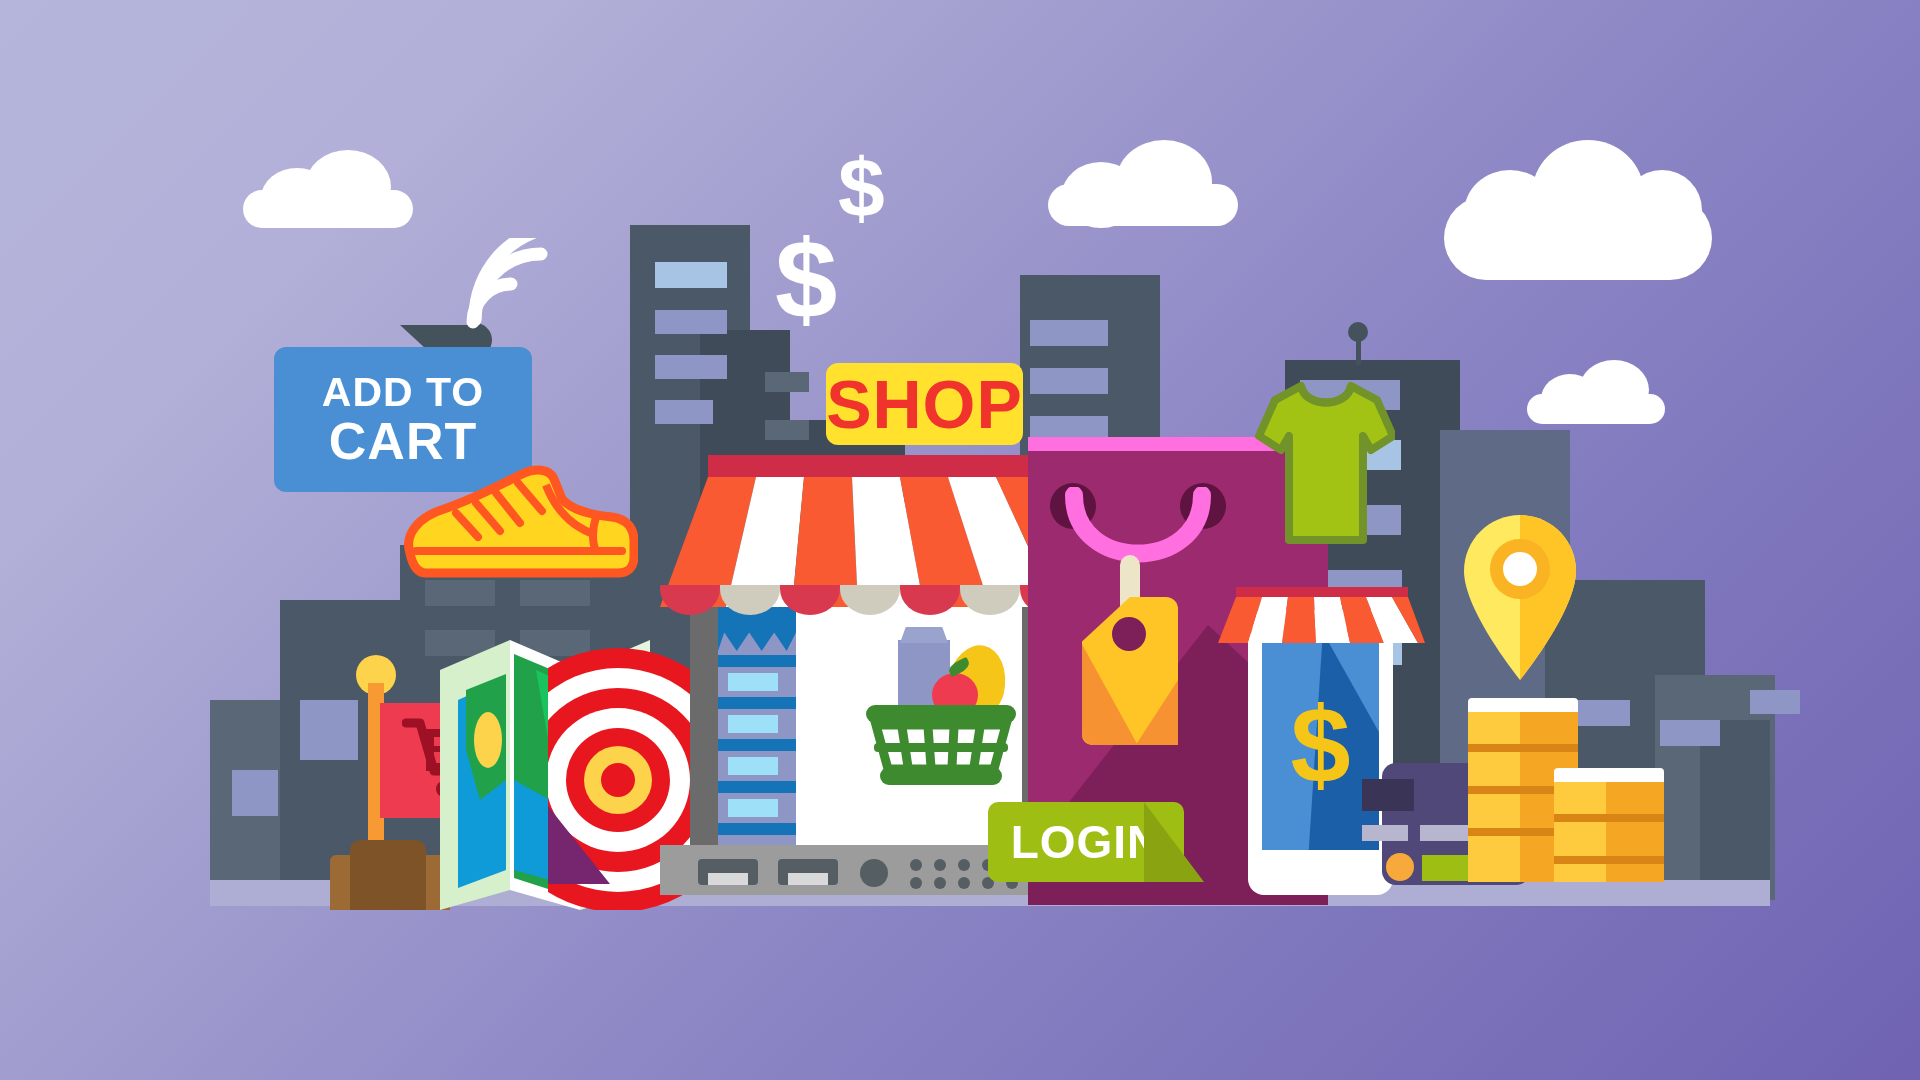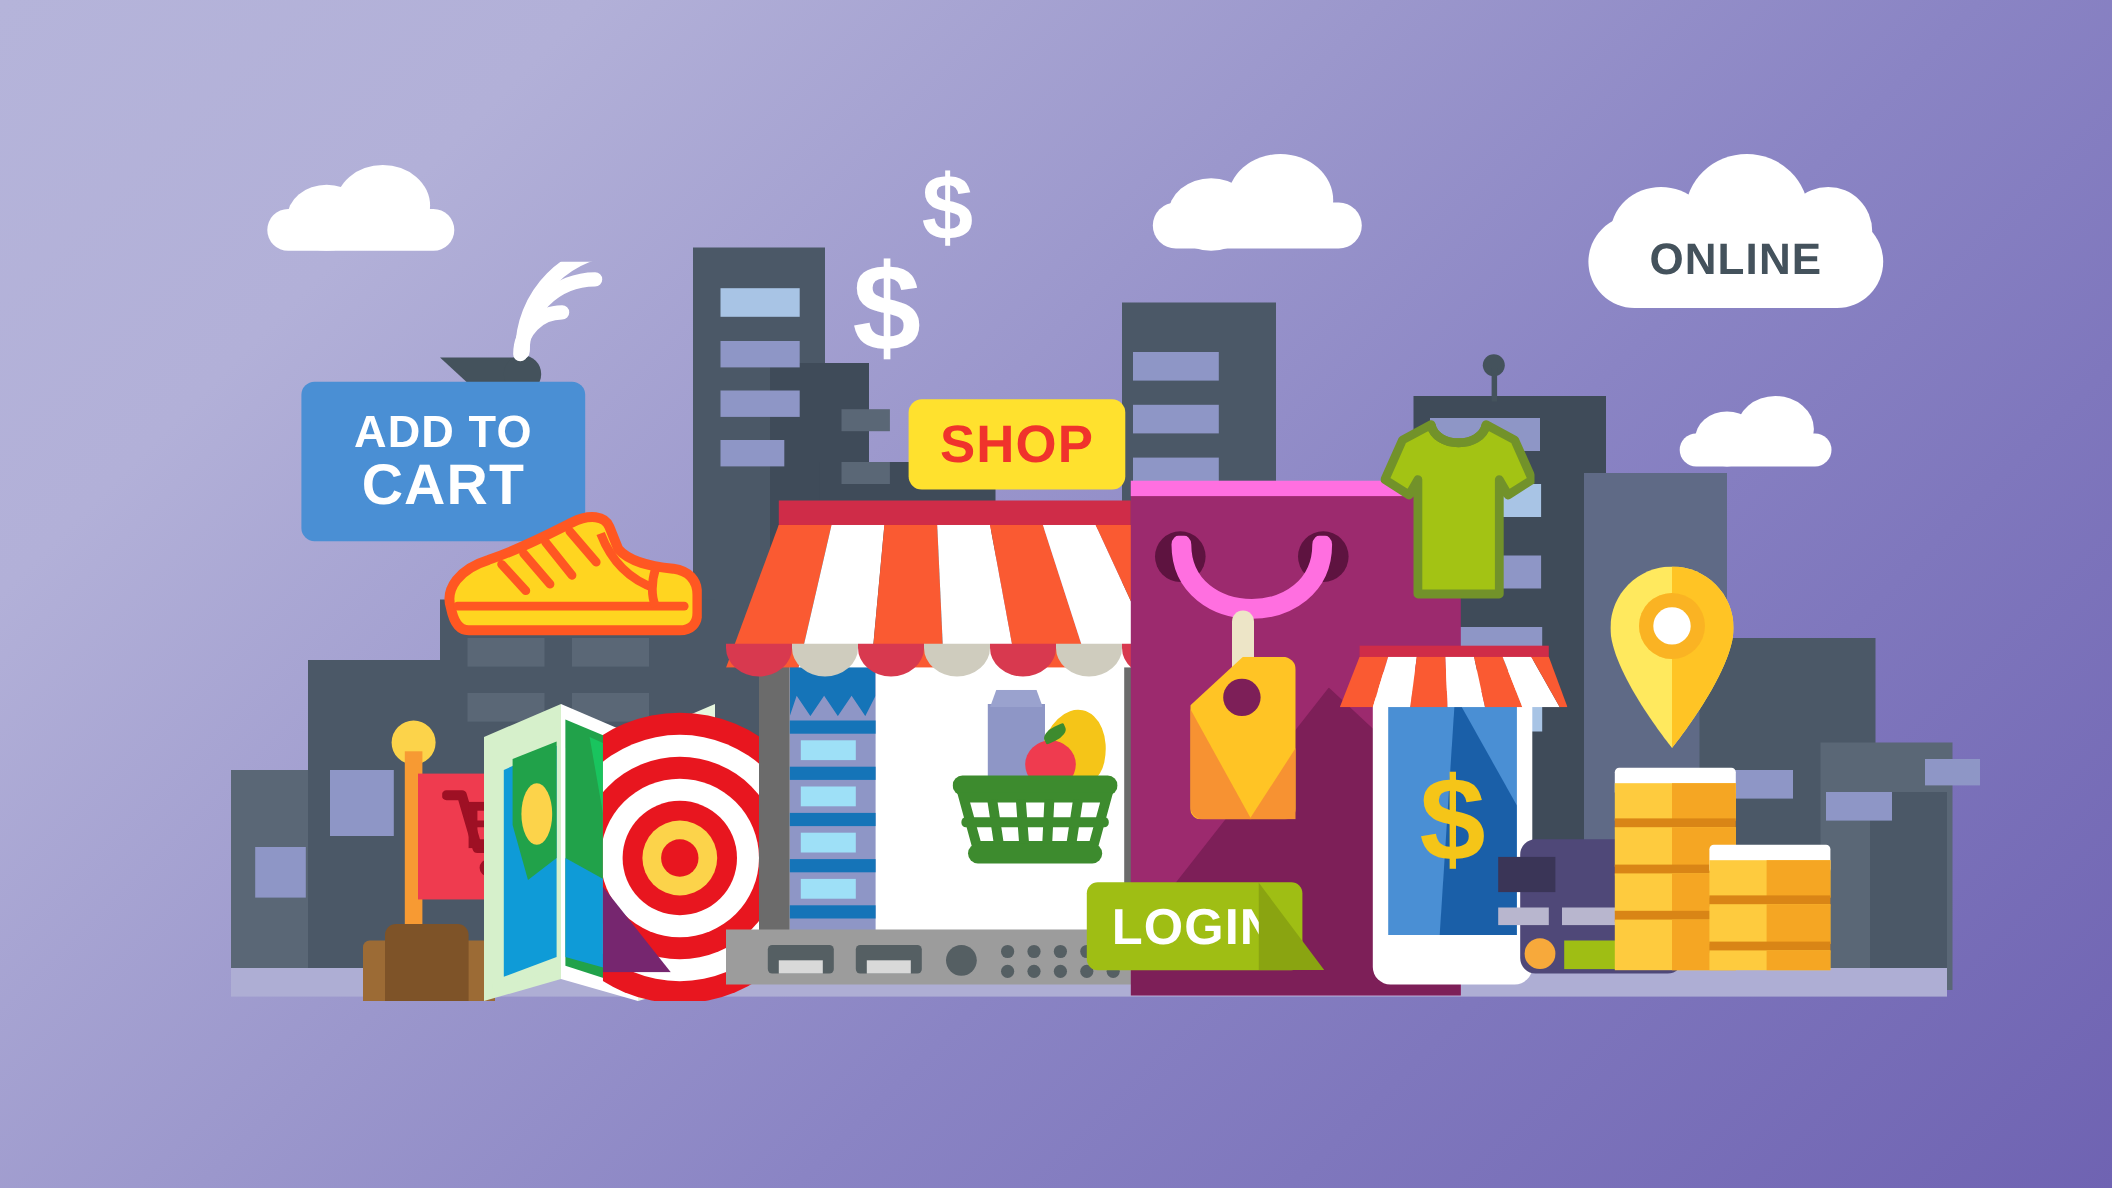--- a/index.html
+++ b/index.html
@@ -33,21 +33,20 @@
     <div class="cloud" style="left:0;top:44px;width:190px;height:42px;border-radius:22px;"></div>
     <div class="cloud" style="left:14px;top:22px;width:78px;height:66px;border-radius:50%;"></div>
     <div class="cloud" style="left:68px;top:0px;width:96px;height:84px;border-radius:50%;"></div>
   </div>
 
   <div class="abs" style="left:1444px;top:140px;width:268px;height:140px;">
     <div class="cloud" style="left:0;top:56px;width:268px;height:84px;border-radius:42px;"></div>
     <div class="cloud" style="left:20px;top:30px;width:92px;height:86px;border-radius:50%;"></div>
     <div class="cloud" style="left:88px;top:0px;width:112px;height:108px;border-radius:50%;"></div>
     <div class="cloud" style="left:178px;top:30px;width:80px;height:80px;border-radius:50%;"></div>
-    <div class="sky-text abs" style="left:0;top:74px;width:268px;text-align:center;font-size:40px;color:#44525c;">ONLINE</div>
   </div>
 
   <div class="abs" style="left:1527px;top:360px;width:138px;height:62px;">
     <div class="cloud" style="left:0;top:34px;width:138px;height:30px;border-radius:16px;"></div>
     <div class="cloud" style="left:14px;top:14px;width:58px;height:50px;border-radius:50%;"></div>
     <div class="cloud" style="left:52px;top:0px;width:70px;height:60px;border-radius:50%;"></div>
   </div>
 
   <div class="abs" style="left:775px;top:215px;font-size:112px;font-weight:bold;color:#fff;font-family:'Liberation Sans',sans-serif;">$</div>
   <div class="abs" style="left:838px;top:140px;font-size:84px;font-weight:bold;color:#fff;font-family:'Liberation Sans',sans-serif;">$</div>
@@ -258,21 +257,21 @@
           <path d="M240 0 h60 v4 a30 26 0 0 1 -60 0 z" fill="#d8394f"></path>
           <path d="M300 0 h60 v4 a30 26 0 0 1 -60 0 z" fill="#cfccbe"></path>
           <path d="M360 0 h60 v4 a30 26 0 0 1 -60 0 z" fill="#d8394f"></path>
         </g>
       </svg>
     </div>
   </div>
 
   <div class="abs" style="left:826px;top:363px;width:197px;height:82px;background:#ffe12e;border-radius:12px;
               display:flex;align-items:center;justify-content:center;">
-    <div style="color:#f0332c;font-size:48px;font-weight:bold;letter-spacing:1px;">SHOP</div>
+    <div style="color:#f0332c;font-size:68px;font-weight:bold;letter-spacing:1px;">SHOP</div>
   </div>
 
   <div class="abs" style="left:1028px;top:425px;width:300px;height:480px;">
     <div style="position:absolute;left:0;top:14px;width:300px;height:466px;background:#9c2a6e;"></div>
     <div style="position:absolute;left:0;top:12px;width:300px;height:14px;background:#ff6fe0;"></div>
 
     <div style="position:absolute;left:22px;top:58px;width:46px;height:46px;background:#5e1340;border-radius:50%;"></div>
     <div style="position:absolute;left:152px;top:58px;width:46px;height:46px;background:#5e1340;border-radius:50%;"></div>
     <svg style="position:absolute;left:10px;top:62px;" width="210" height="140" viewBox="0 0 210 140">
       <path d="M36 8 C36 86 164 86 164 8" stroke="#ff6fe0" stroke-width="18" fill="none" stroke-linecap="round"></path>

